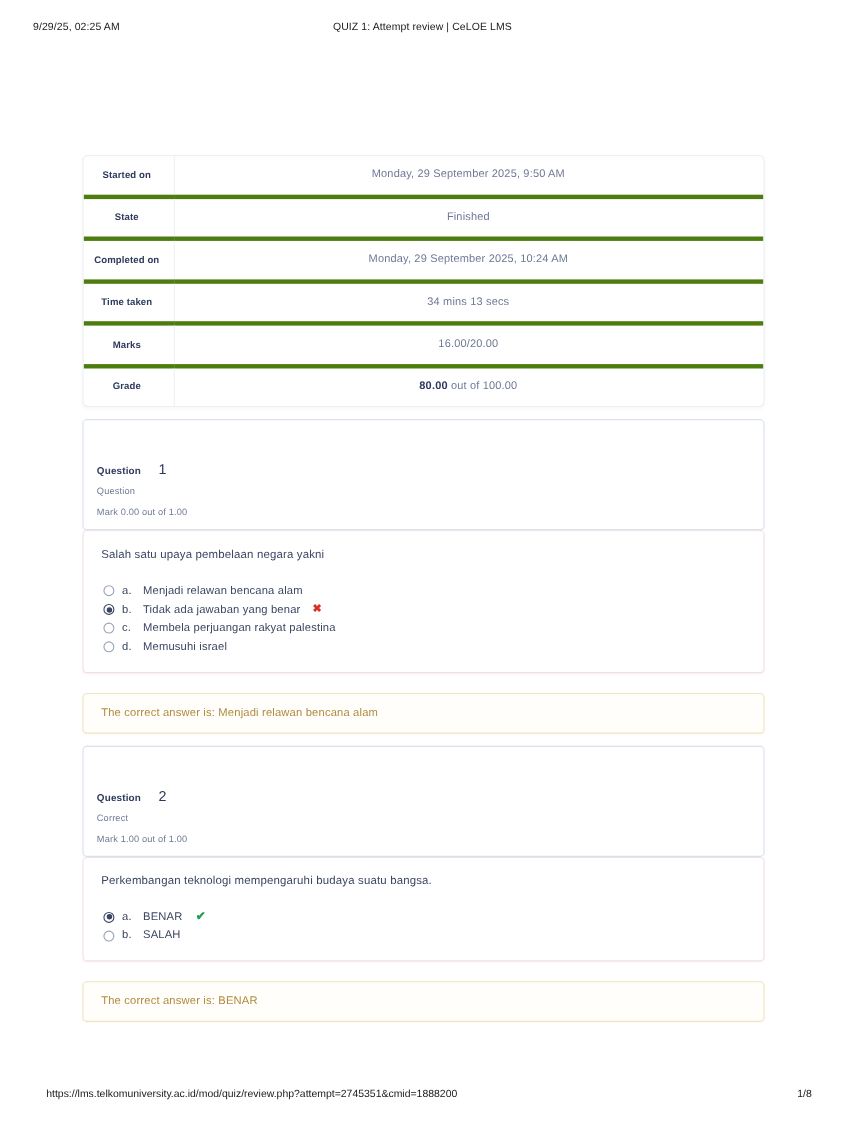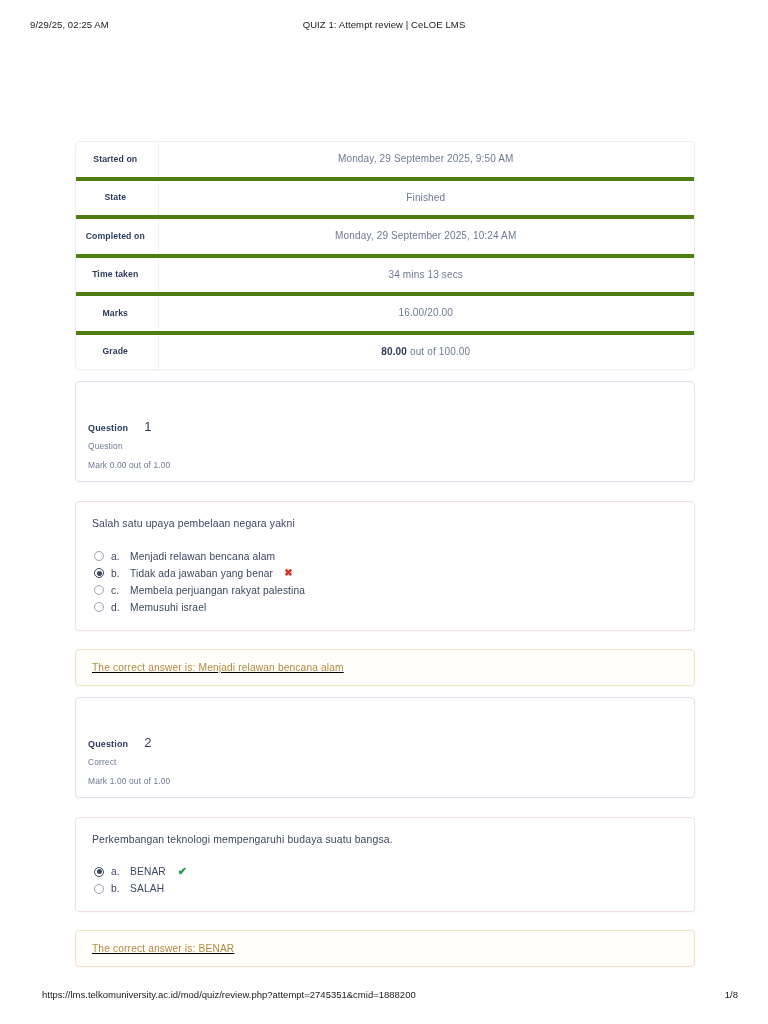--- a/index.html
+++ b/index.html
@@ -117,21 +117,20 @@
   }
   .q-head-mark {
     margin-top: 9px;
     font-size: 8.4px;
     color: #6d7994;
     letter-spacing: 0.15px;
   }
 
   
   .q-body-card {
-    margin-top: 19px;
     background: #ffffff;
     border: 1px solid #f3dfe2;
     border-radius: 4px;
     padding: 15px 16px 14px 16px;
     box-shadow: 0 1px 2px rgba(120,130,160,0.05);
   }
   .q-text {
     font-size: 10.4px;
     color: #3b4662;
     letter-spacing: 0.15px;
@@ -191,21 +190,20 @@
   }
 
   
   .fb-card {
     margin-top: 18px;
     background: #fffefb;
     border: 1px solid #f0e3c2;
     border-radius: 4px;
     padding: 12px 16px 12px 16px;
     box-shadow: 0 1px 2px rgba(170,150,100,0.05);
-    text-decoration: underline;
   }
   .fb-text {
     font-size: 10.2px;
     color: #b08a3e;
     letter-spacing: 0.15px;
   }
 </style>
 </head>
 <body>
 

